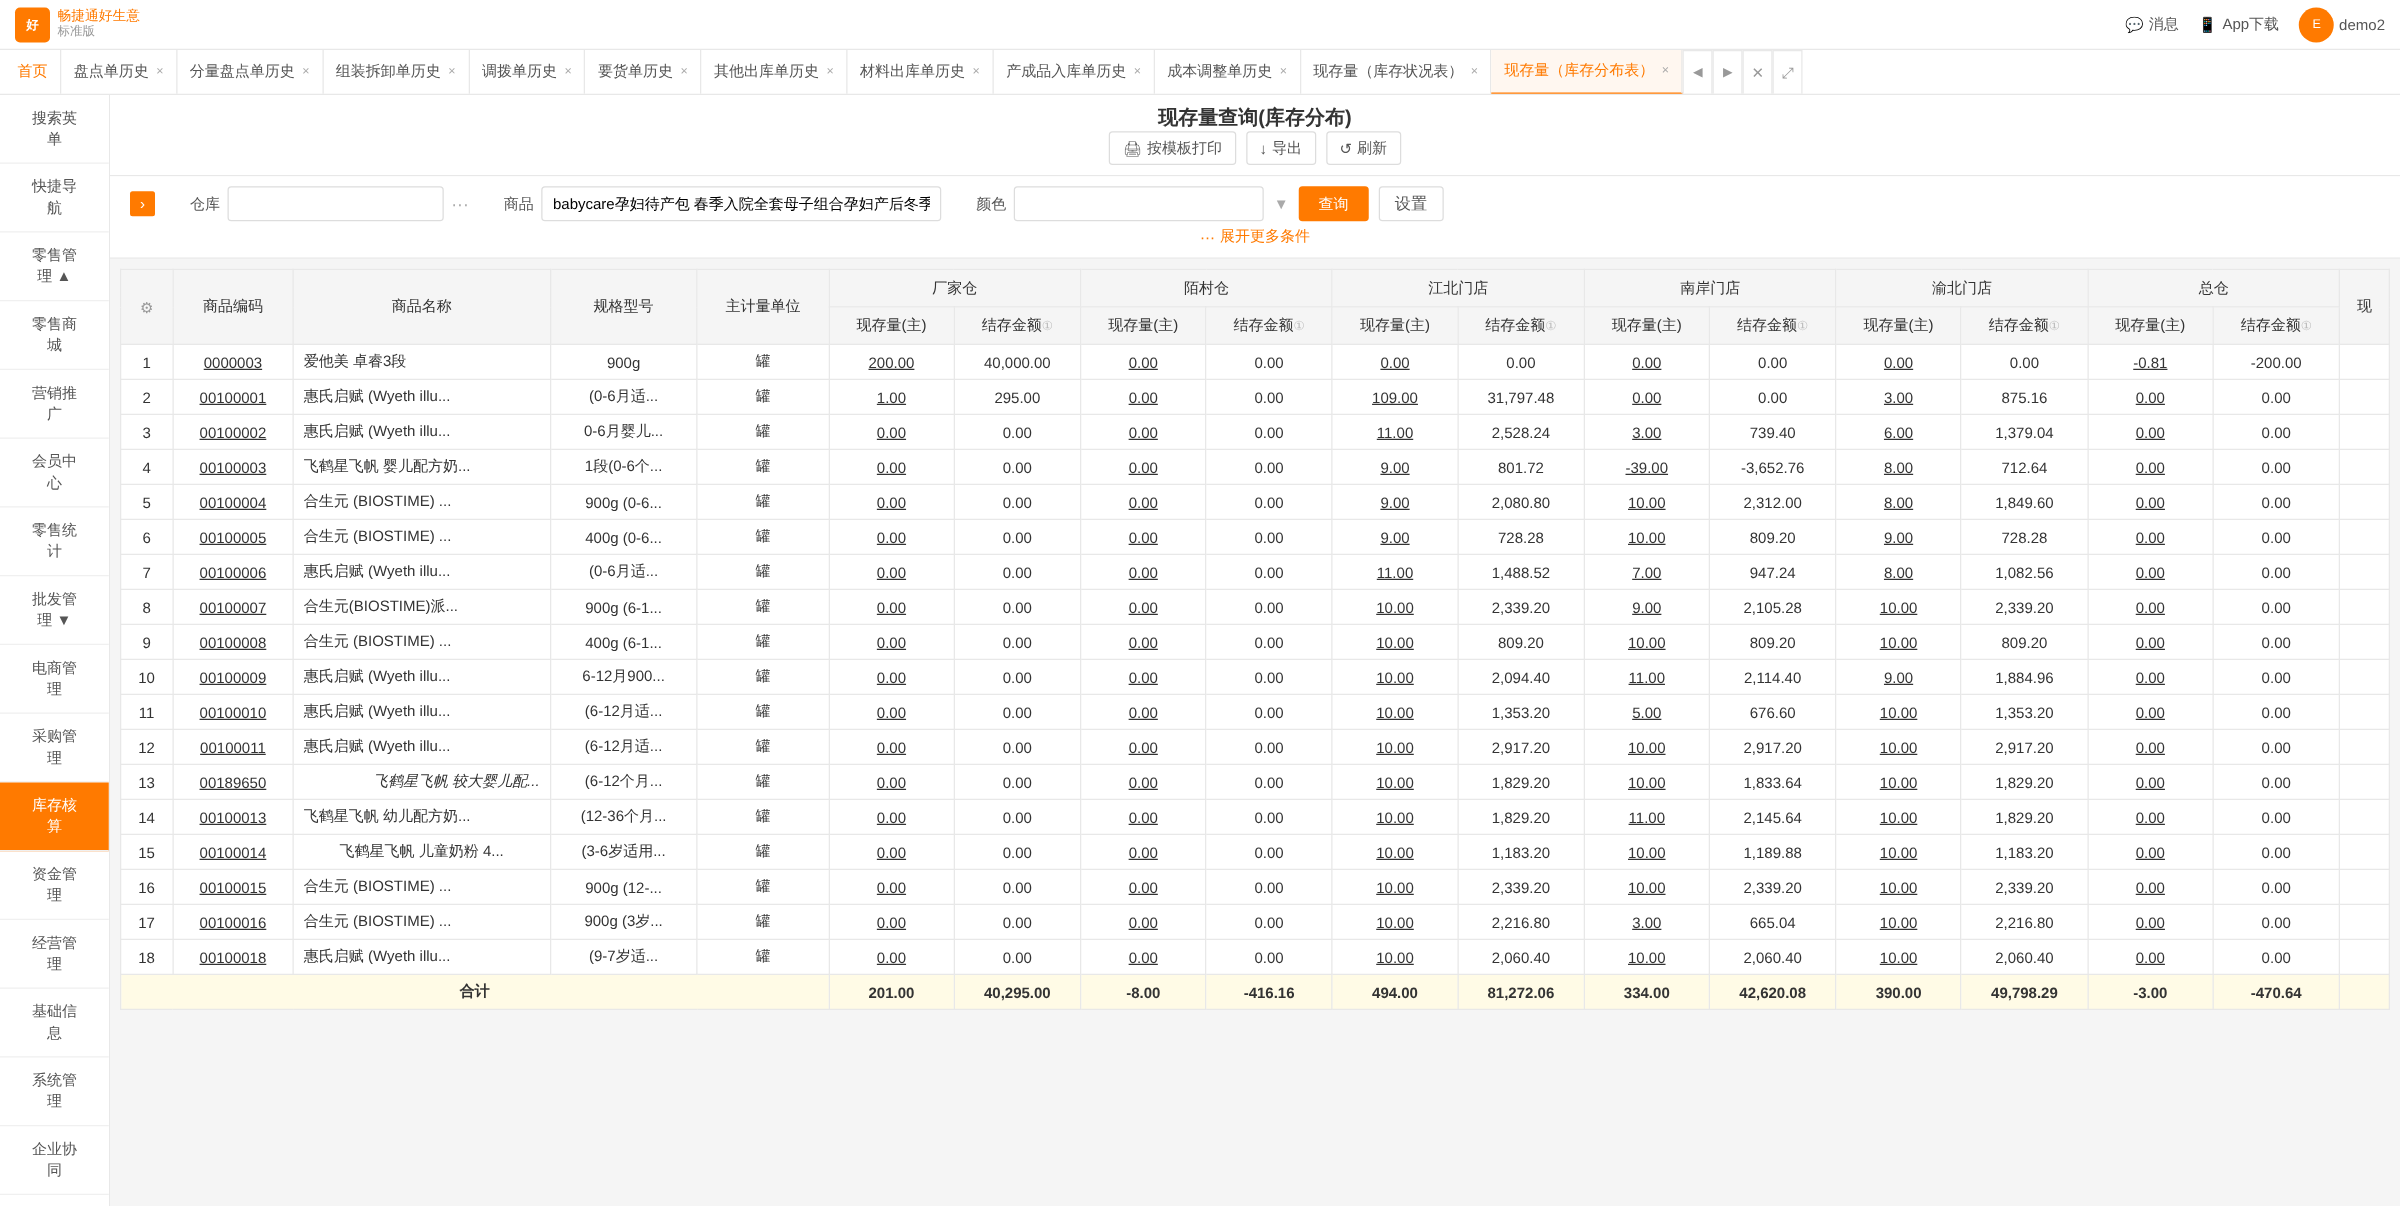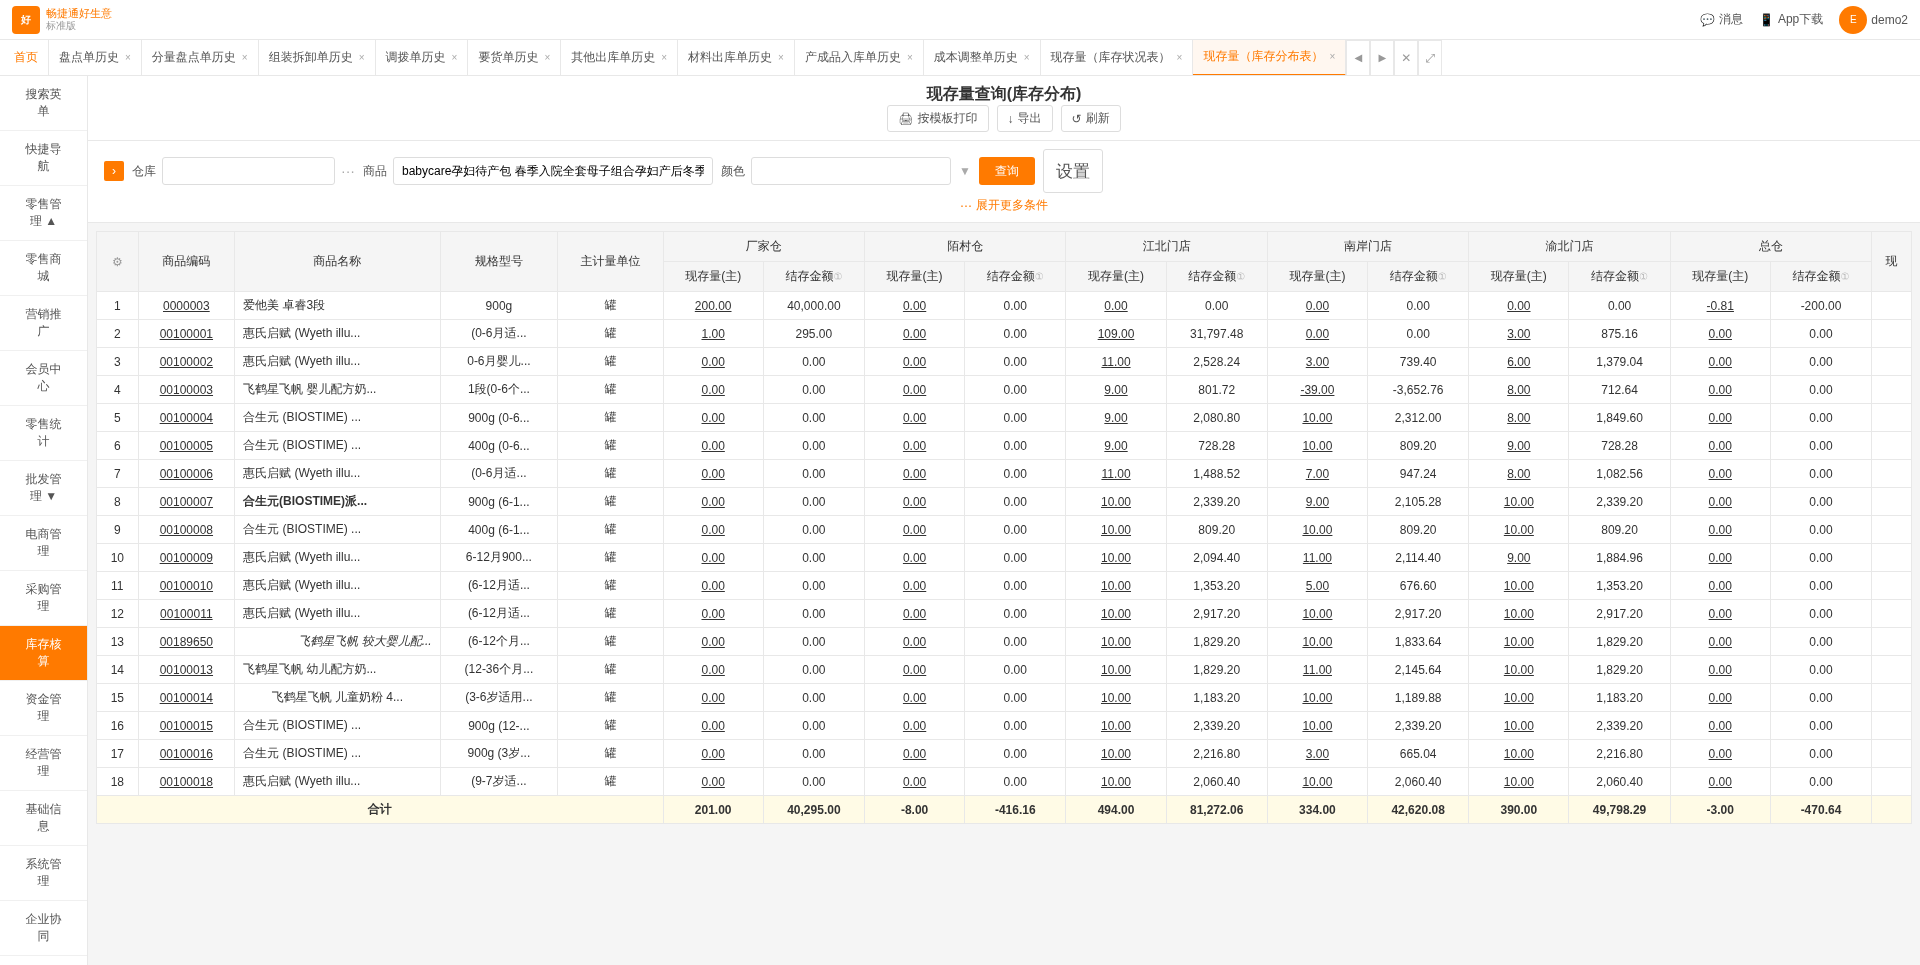--- a/index.html
+++ b/index.html
@@ -54,30 +54,30 @@
     }
     .page-title { font-size: 16px; font-weight: bold; color: #333; }
     .page-actions { display: flex; align-items: center; gap: 8px; }
     .action-btn { display: flex; align-items: center; gap: 4px; padding: 4px 10px; border: 1px solid #ddd; border-radius: 3px; cursor: pointer; font-size: 12px; color: #555; background: #fff; }
 
     
     .filter-area {
       background: #fff; padding: 8px 16px; border-bottom: 1px solid #e8e8e8;
     }
     .filter-row { display: flex; align-items: center; gap: 8px; flex-wrap: wrap; }
-    .filter-item { display: flex; align-items: center; gap: 6px; }
+    .filter-item { display: flex; align-items: center; gap: 6px; margin-left: 20px; }
     .filter-label { font-size: 12px; color: #555; white-space: nowrap; }
     .filter-input {
       border: 1px solid #ddd; border-radius: 3px; padding: 4px 8px;
       font-size: 12px; height: 28px; min-width: 120px;
     }
     .filter-input-wide { min-width: 320px; }
     .expand-btn { display: flex; align-items: center; gap: 4px; color: #ff7a00; cursor: pointer; font-size: 12px; margin: 4px auto 0; width: fit-content; }
     .orange-btn { background: #ff7a00; color: #fff; border: none; border-radius: 3px; padding: 4px 16px; cursor: pointer; font-size: 12px; height: 28px; }
-    .white-btn { background: #fff; color: #555; border: 1px solid #ddd; border-radius: 3px; padding: 4px 12px; cursor: pointer; font-size: 17px; height: 44px; }
+    .white-btn { background: #fff; color: #555; border: 1px solid #ddd; border-radius: 3px; padding: 4px 12px; cursor: pointer; font-size: 13px; height: 28px; }
     .toggle-btn { width: 20px; height: 20px; background: #ff7a00; color: #fff; border: none; border-radius: 2px; cursor: pointer; font-size: 12px; display: flex; align-items: center; justify-content: center; }
     .ellipsis-btn { color: #aaa; cursor: pointer; font-size: 14px; }
 
     
     .table-wrap { flex: 1; overflow: auto; padding: 8px; }
     .data-table { width: 100%; border-collapse: collapse; background: #fff; font-size: 12px; }
     .data-table th {
       background: #f5f5f5; padding: 6px 8px; text-align: center;
       border: 1px solid #e8e8e8; font-weight: 500; color: #333; white-space: nowrap;
     }
@@ -382,21 +382,21 @@
       <td class="">947.24</td>
       <td class="text-link">8.00</td>
       <td>1,082.56</td>
       <td class="text-link ">0.00</td>
       <td class="">0.00</td>
       <td></td>
     </tr>
             <tr>
       <td class="col-number">8</td>
       <td class="text-link">00100007</td>
-      <td class="col-text" style="text-align:left;max-width:150px;overflow:hidden;text-overflow:ellipsis;font-weight:bold;">合生元(BIOSTIME)派...</td>
+      <td class="col-text" style="text-align:left;max-width:150px;overflow:hidden;text-overflow:ellipsis;">合生元(BIOSTIME)派...</td>
       <td>900g (6-1...</td>
       <td>罐</td>
       <td class="text-link">0.00</td>
       <td>0.00</td>
       <td class="text-link">0.00</td>
       <td>0.00</td>
       <td class="text-link">10.00</td>
       <td>2,339.20</td>
       <td class="text-link ">9.00</td>
       <td class="">2,105.28</td>

